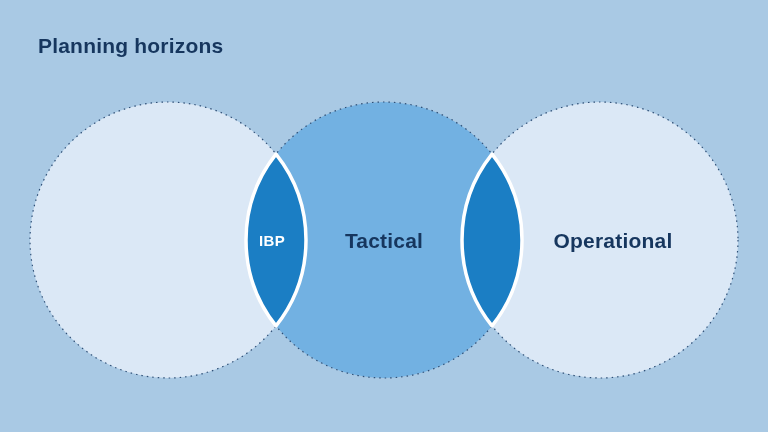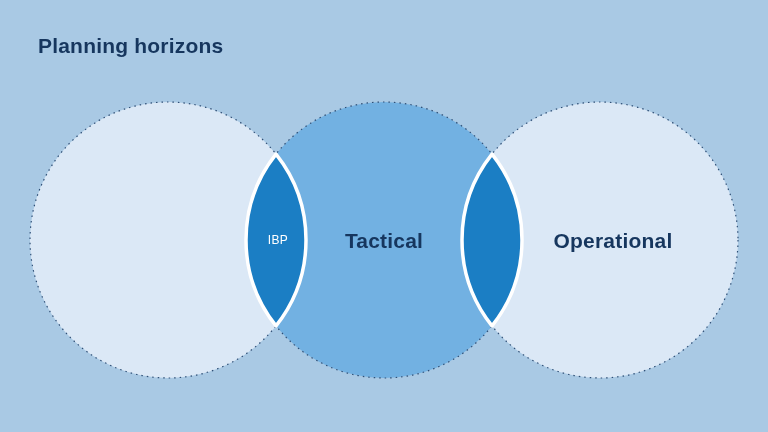--- a/index.html
+++ b/index.html
@@ -65,24 +65,24 @@
     font-weight:bold;
     letter-spacing:.2px;
     color:var(--text-navy);
     white-space:nowrap;
   }
   .venn-label.strategic{left:167px;top:241px;}
   .venn-label.tactical{left:384px;top:241px;}
   .venn-label.operational{left:613px;top:241px;}
   .overlap-label{
     position:absolute;
-    left:278px;top:240px;
+    left:272px;top:240px;
     transform:translate(-50%,-50%);
-    font-size:12px;
-    font-weight:normal;
+    font-size:15px;
+    font-weight:bold;
     letter-spacing:.4px;
     color:var(--overlap-text);
     white-space:nowrap;
   }
 </style>
 </head>
 <body>
 
 <div class="slide">
 

